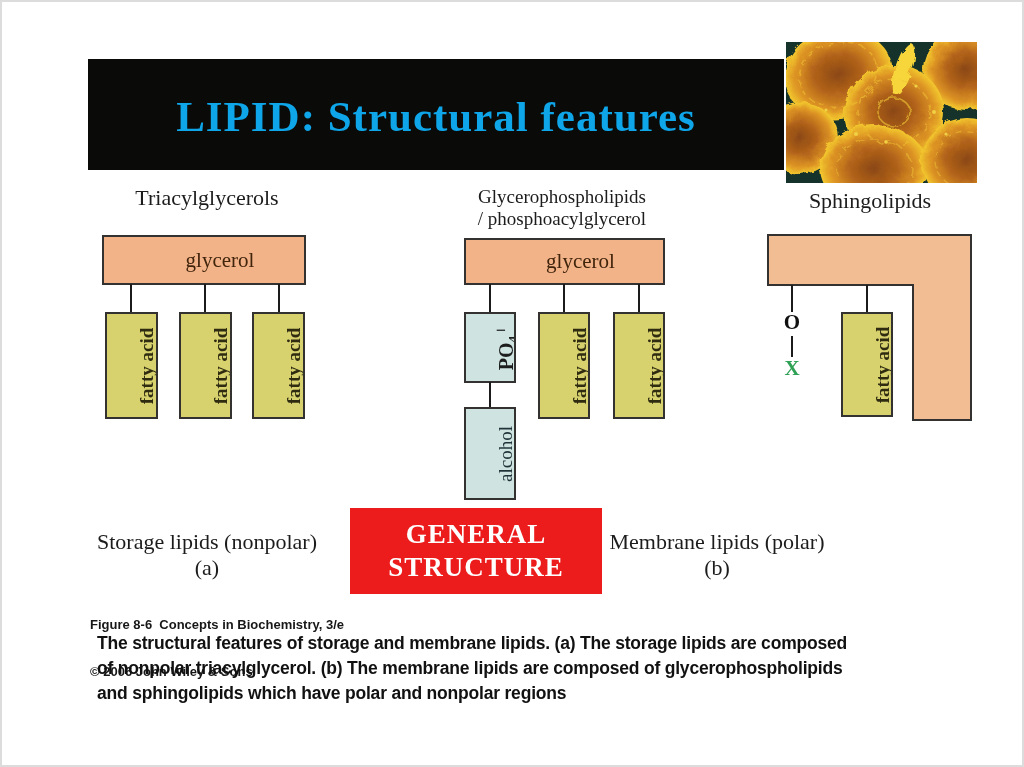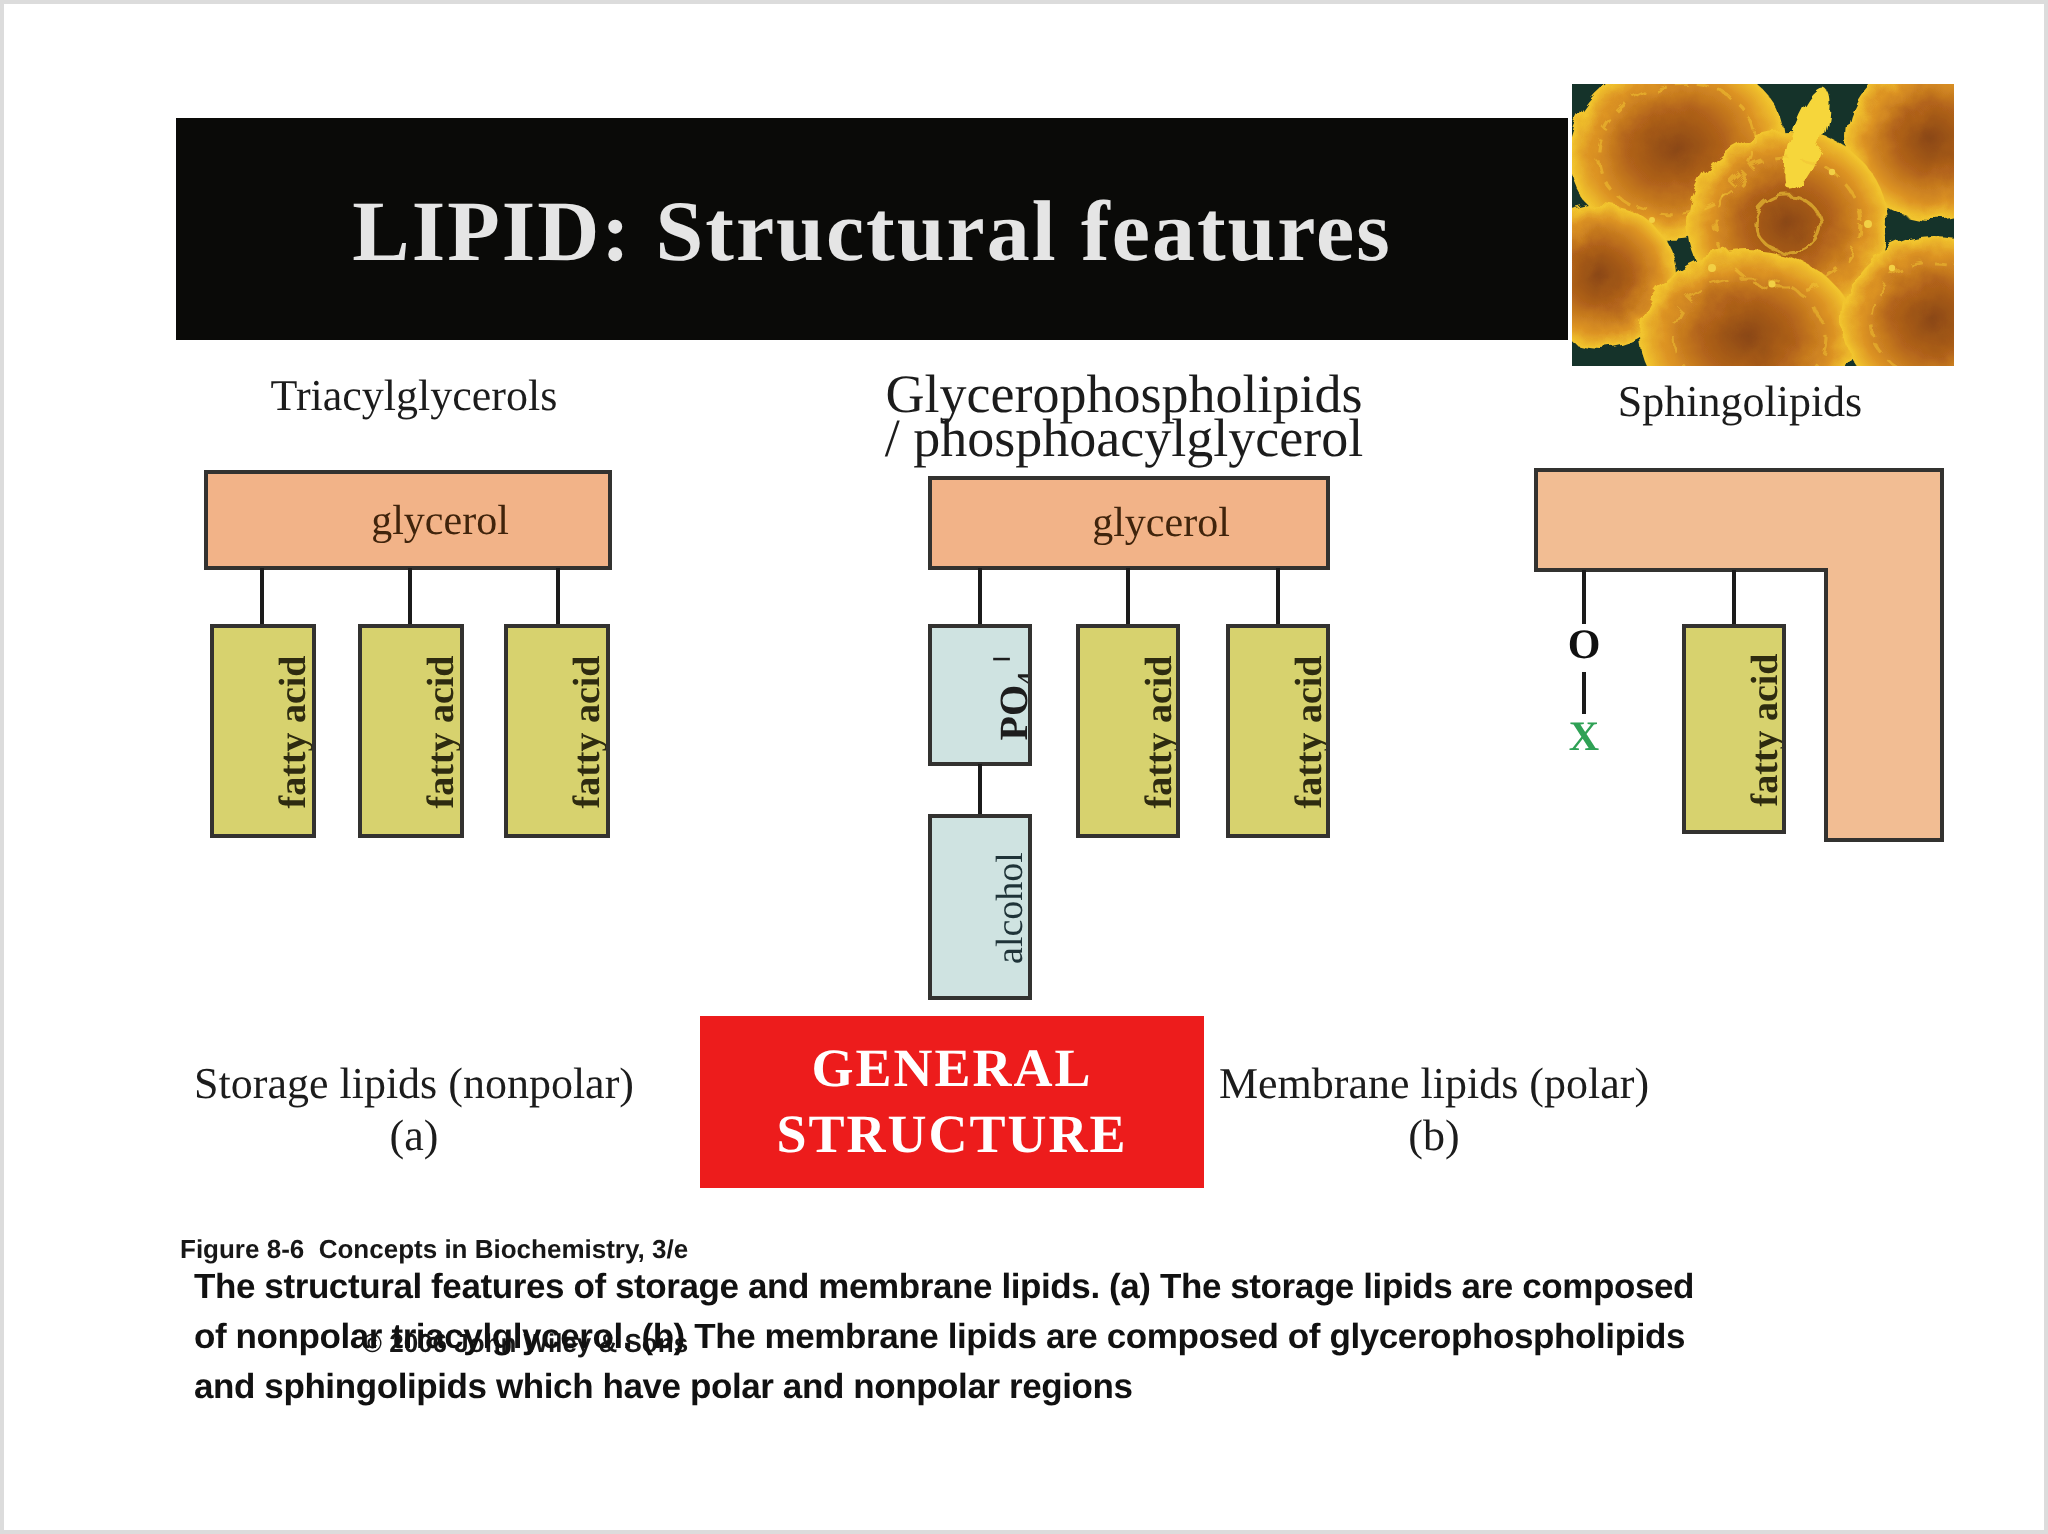--- a/index.html
+++ b/index.html
@@ -8,29 +8,29 @@
     border:2px solid #dcdcdc;box-sizing:border-box;overflow:hidden;
     font-family:"Liberation Serif",serif;
   }
   
   .title-bar{
     position:absolute;left:86px;top:57px;width:696px;height:111px;
     background:#0a0a08;display:flex;align-items:center;justify-content:center;
   }
   .title-bar h1{
     margin:0;padding-top:4px;font-size:43px;font-weight:700;letter-spacing:1px;
-    color:#e5e5e5;font-family:"Liberation Serif",serif;white-space:nowrap;
+    color:#0ea5e9;font-family:"Liberation Serif",serif;white-space:nowrap;
   }
   
   .micrograph{position:absolute;left:784px;top:40px;width:191px;height:141px;}
   
   .col-header{
     position:absolute;text-align:center;color:#1c1c1c;font-size:22px;line-height:23px;
   }
-  .col-header.h2c{font-size:27px;line-height:22px;}
+  .col-header.h2c{font-size:19px;line-height:22px;}
   
   .box{
     position:absolute;box-sizing:border-box;border:2px solid #333230;
     display:flex;align-items:center;justify-content:center;overflow:hidden;padding-left:32px;
   }
   .peach{background:#f2b388;}
   .olive{background:#d7d26e;}
   .blue{background:#cfe3e1;}
   .box .lbl{font-size:21px;color:#40240c;white-space:nowrap;}
   .rot{transform:rotate(-90deg);white-space:nowrap;}
@@ -55,21 +55,21 @@
     display:flex;flex-direction:column;align-items:center;justify-content:center;
   }
   
   .annot{
     position:absolute;width:250px;text-align:center;color:#1c1c1c;
     font-size:22px;line-height:26px;
   }
   .credit{
     position:absolute;left:88px;top:584px;
     font-family:"Liberation Sans",sans-serif;font-weight:700;
-    font-size:13px;line-height:15.5px;color:#171717;white-space:pre-wrap;text-align:right;
+    font-size:13px;line-height:15.5px;color:#171717;white-space:pre-wrap;
   }
   .caption{
     position:absolute;left:95px;top:629px;width:880px;
     font-family:"Liberation Sans",sans-serif;font-weight:700;
     font-size:17.5px;line-height:25px;letter-spacing:-0.2px;color:#111111;
   }
 </style>
 </head>
 <body>
 

